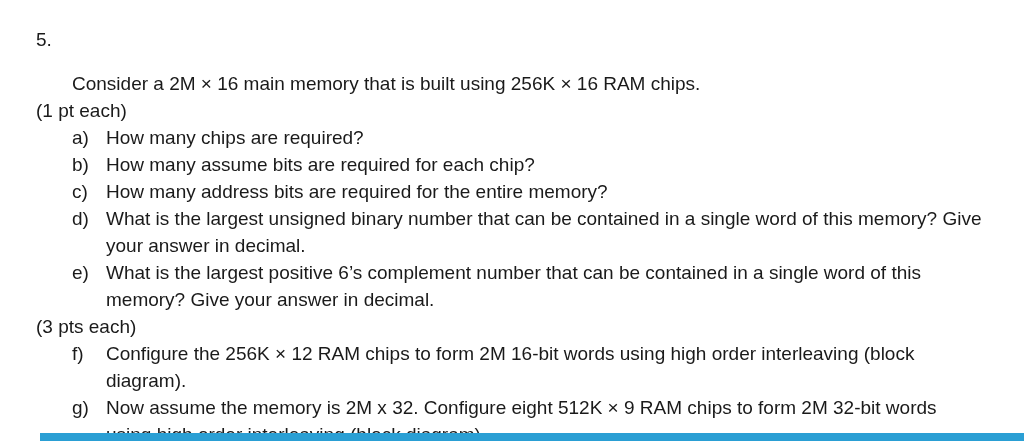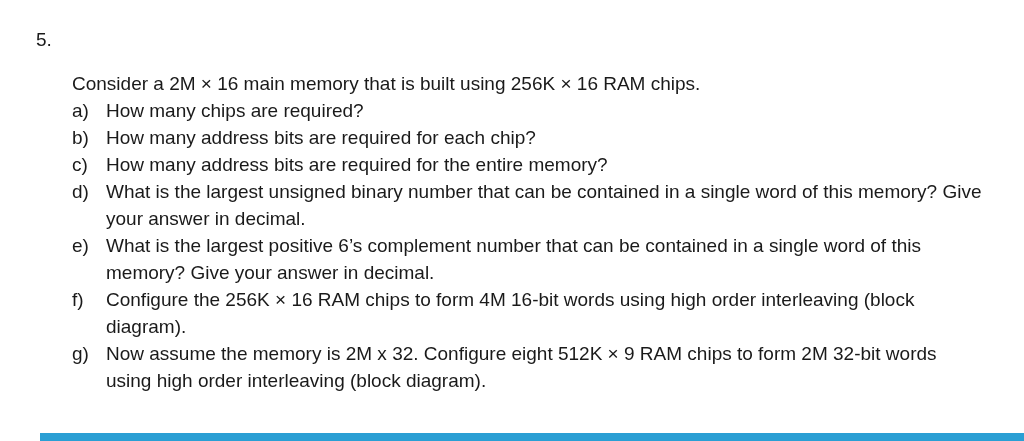--- a/index.html
+++ b/index.html
@@ -55,50 +55,52 @@
 </head>
 <body>
 
 <div class="page">
 
   <div class="q-line">
     <span class="q-num">5.</span>
     <span class="q-intro">Consider a 2M × 16 main memory that is built using 256K × 16 RAM chips.</span>
   </div>
 
+  <div class="section-header">(1 pt each)</div>
 
   <div class="item">
     <span class="item-label">a)</span>
     <span class="item-text">How many chips are required?</span>
   </div>
 
   <div class="item">
     <span class="item-label">b)</span>
-    <span class="item-text">How many address bits are required for each chip?</span>
+    <span class="item-text">How many assume bits are required for each chip?</span>
   </div>
 
   <div class="item">
     <span class="item-label">c)</span>
     <span class="item-text">How many address bits are required for the entire memory?</span>
   </div>
 
   <div class="item">
     <span class="item-label">d)</span>
     <span class="item-text">What is the largest unsigned binary number that can be contained in a single word of this memory? Give your answer in decimal.</span>
   </div>
 
   <div class="item">
     <span class="item-label">e)</span>
     <span class="item-text">What is the largest positive 6’s complement number that can be contained in a single word of this memory? Give your answer in decimal.</span>
   </div>
 
+  <div class="section-header">(3 pts each)</div>
 
   <div class="item">
     <span class="item-label">f)</span>
-    <span class="item-text">Configure the 256K × 16 RAM chips to form 4M 16-bit words using high order interleaving (block diagram).</span>
+    <span class="item-text">Configure the 256K × 12 RAM chips to form 2M 16-bit words using high order interleaving (block diagram).</span>
   </div>
 
   <div class="item">
     <span class="item-label">g)</span>
     <span class="item-text">Now assume the memory is 2M x 32. Configure eight 512K × 9 RAM chips to form 2M 32-bit words using high order interleaving (block diagram).</span>
   </div>
 
   <div class="bottom-bar" style="background: rgb(42, 159, 212);"></div>
 
 </div>

